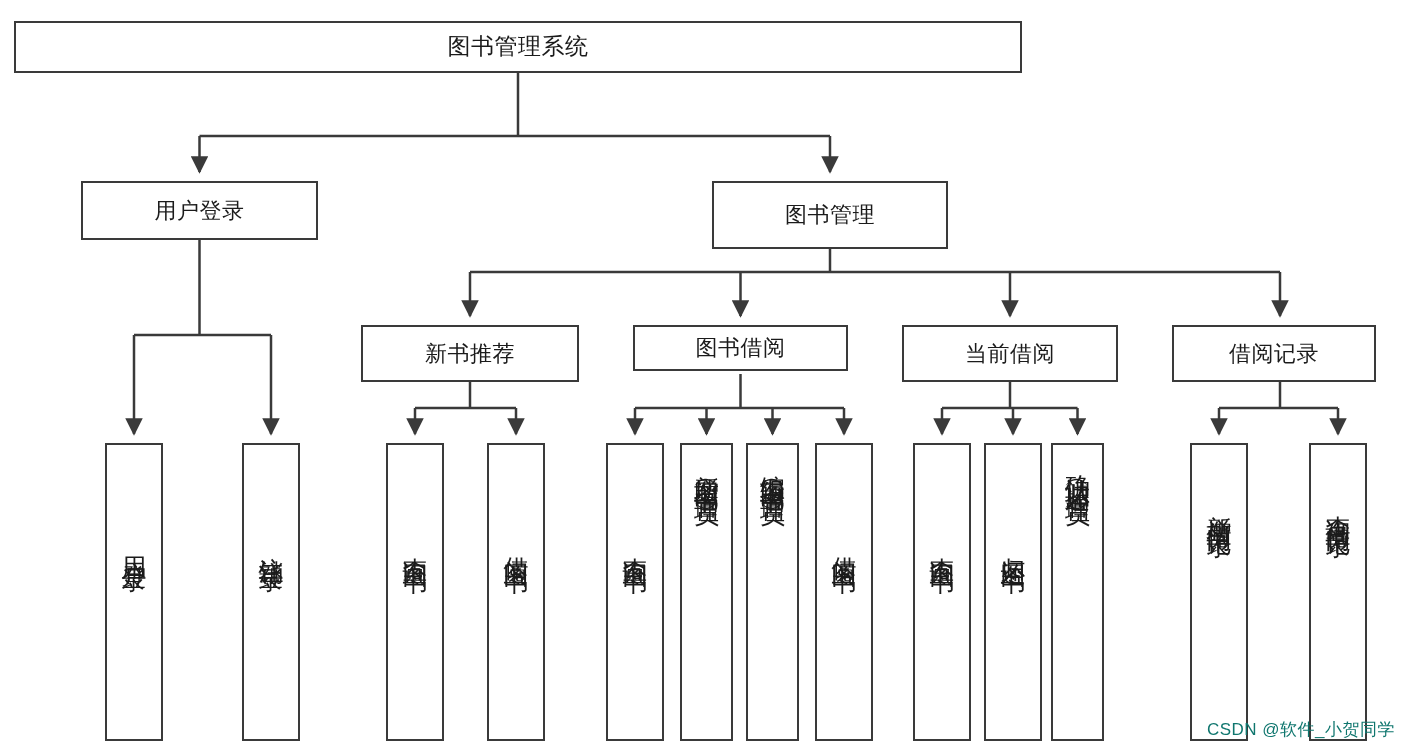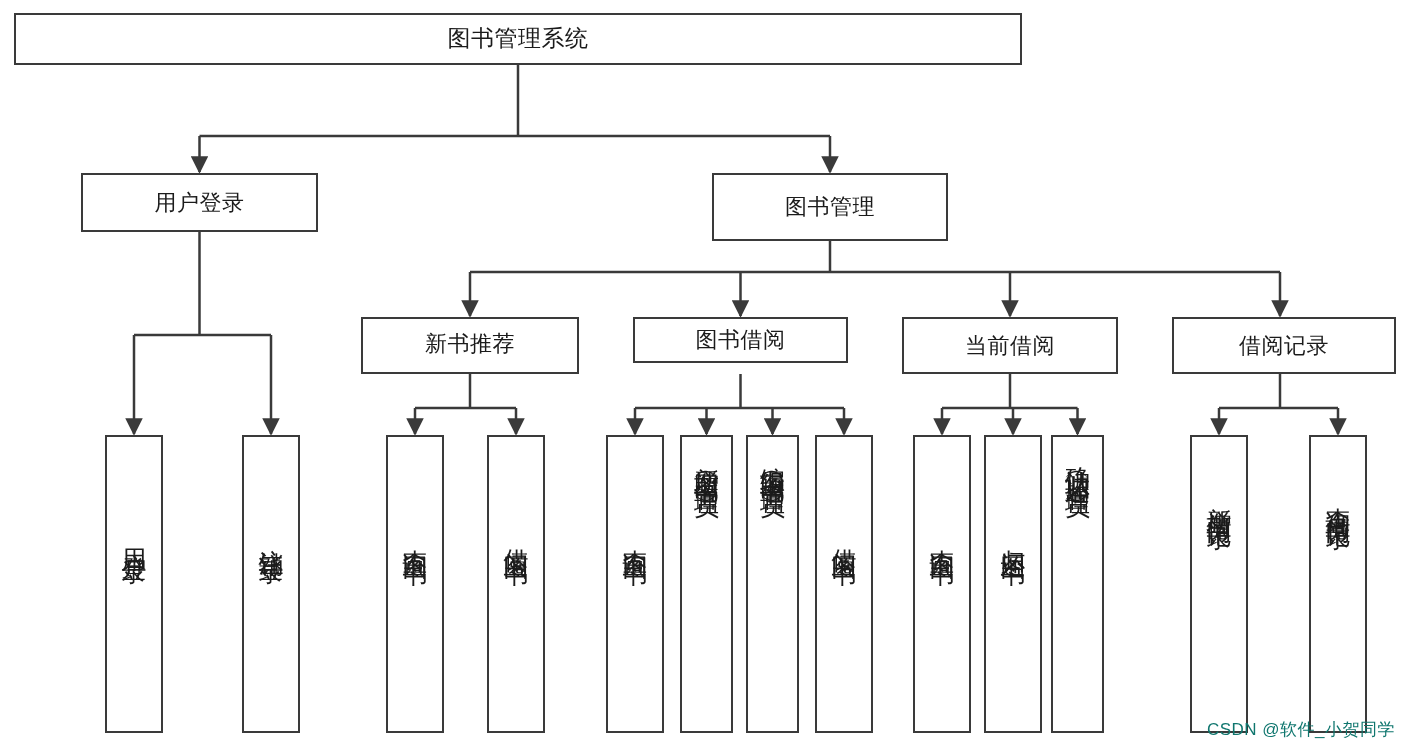--- a/index.html
+++ b/index.html
@@ -27,20 +27,21 @@
   }
   .node {
     position: absolute;
     box-sizing: border-box;
     background: #ffffff;
     border: 2.5px solid #3a3a3a;
     display: flex;
     align-items: center;
     justify-content: center;
     overflow: hidden;
+    margin-top: 8px;
   }
   .node-label {
     color: #1b1b1b;
     text-align: center;
     line-height: 1.18;
     white-space: pre;
   }
   
   .node.h .node-label {
     font-size: 22px;
@@ -132,30 +133,30 @@
   <div id="node-layer">
       <div class="node h root" style="left: 14px; top: 13px; width: 1008px; height: 52px;">
         <span class="node-label">图书管理系统</span>
       </div>
       <div class="node h" style="left: 81px; top: 173px; width: 237px; height: 59px;">
         <span class="node-label">用户登录</span>
       </div>
       <div class="node h" style="left: 712px; top: 173px; width: 236px; height: 68px;">
         <span class="node-label">图书管理</span>
       </div>
-      <div class="node h" style="left: 361px; top: 317px; width: 218px; height: 57px; font-family: Liberation Mono, monospace;">
+      <div class="node h" style="left: 361px; top: 317px; width: 218px; height: 57px;">
         <span class="node-label">新书推荐</span>
       </div>
       <div class="node h" style="left: 633px; top: 317px; width: 215px; height: 46px;">
         <span class="node-label">图书借阅</span>
       </div>
       <div class="node h" style="left: 902px; top: 317px; width: 216px; height: 57px;">
         <span class="node-label">当前借阅</span>
       </div>
-      <div class="node h" style="left: 1172px; top: 317px; width: 224px; height: 57px;">
+      <div class="node h" style="left: 1172px; top: 317px; width: 204px; height: 57px;">
         <span class="node-label">借阅记录</span>
       </div>
       <div class="node v short" style="left: 105px; top: 435px; width: 58px; height: 298px;">
         <span class="node-label">用户登录</span>
       </div>
       <div class="node v short" style="left: 242px; top: 435px; width: 58px; height: 298px;">
         <span class="node-label">注销登录</span>
       </div>
       <div class="node v short" style="left: 386px; top: 435px; width: 58px; height: 298px;">
         <span class="node-label">查询图书</span>

